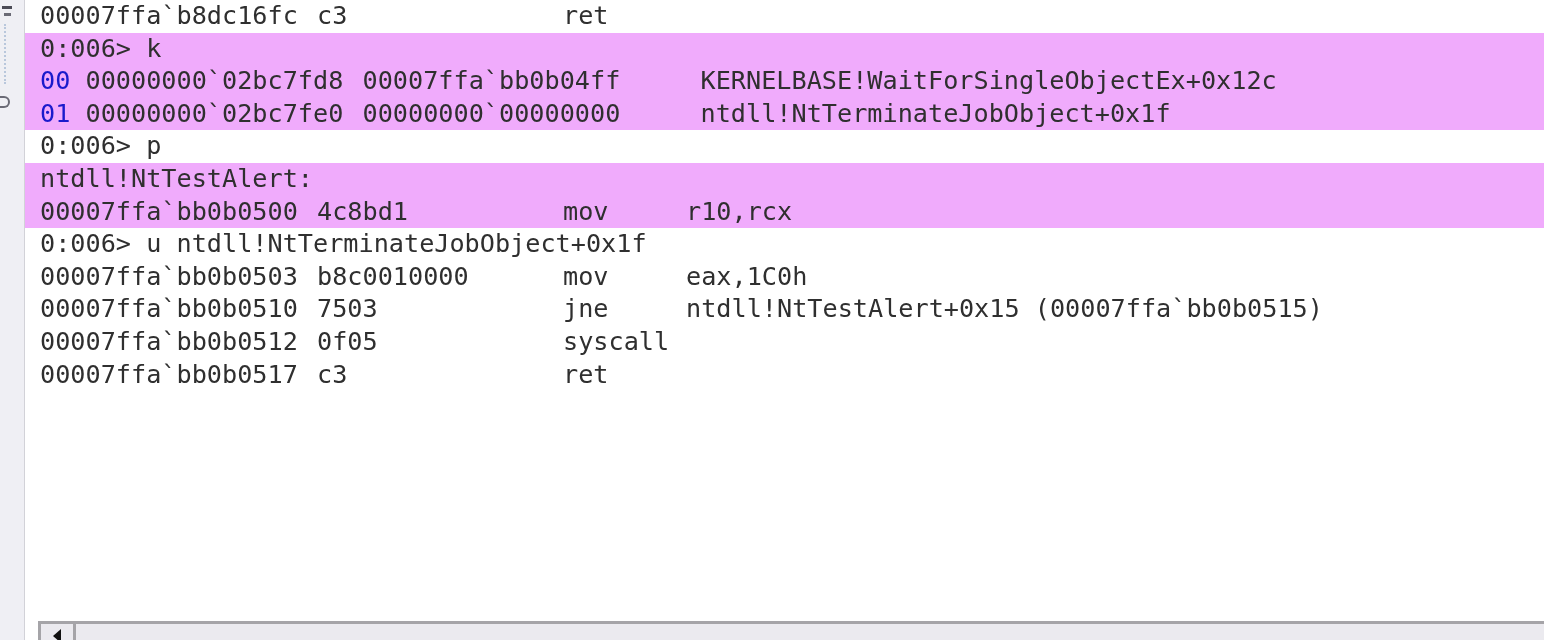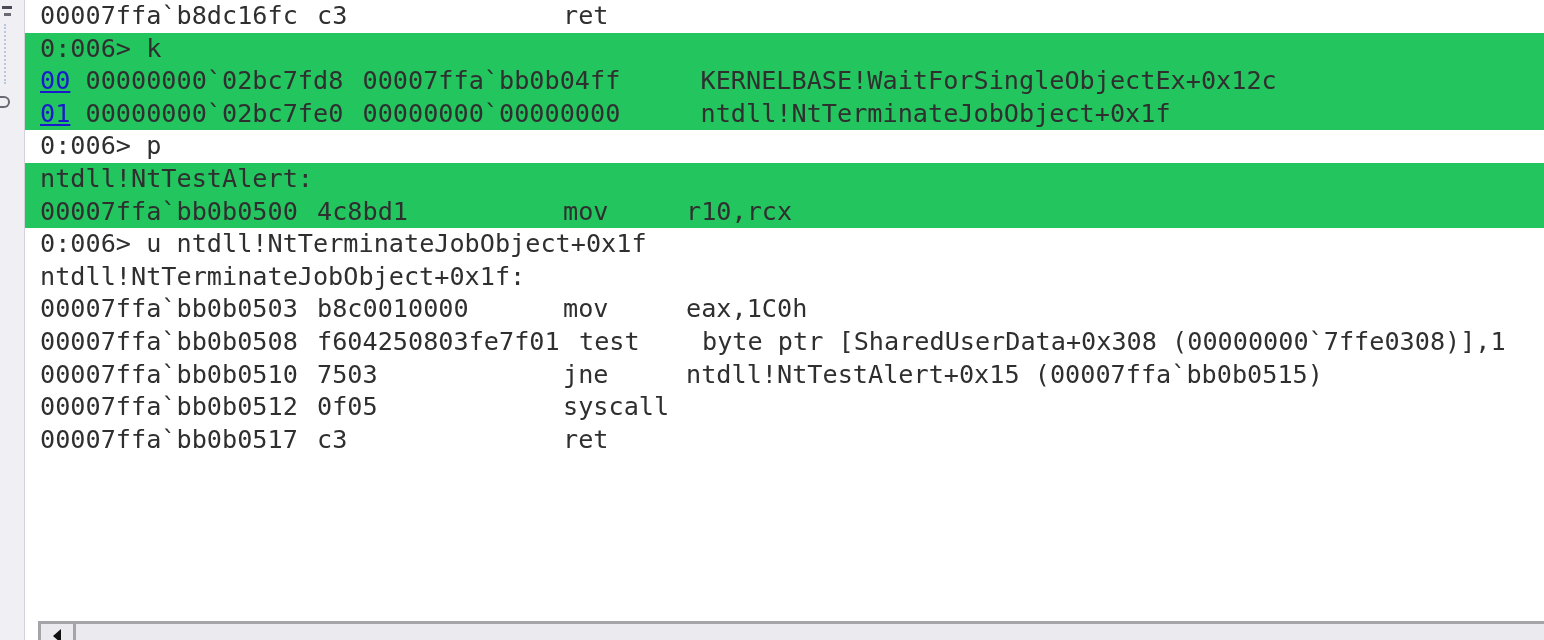--- a/index.html
+++ b/index.html
@@ -70,29 +70,28 @@
     font-size: 25.2px;
     color: #2f2f2f;
   }
   .line {
     height: 32.6px;
     line-height: 32.6px;
     padding-left: 15px;
     white-space: pre;
   }
   .band {
-    background: #22c55e;
+    background: #f0abfc;
   }
   .col {
     display: inline-block;
     white-space: pre;
   }
   .link {
     color: #1a1acc;
-    text-decoration: underline;
     cursor: pointer;
   }
   .hscroll {
     position: absolute;
     left: 38px;
     top: 621px;
     right: 0;
     height: 19px;
     background: #ebeaef;
     border-top: 3px solid #a5a4a8;
@@ -144,26 +143,24 @@
     <div class="line band"><span class="link">01</span> <span class="col" style="width:277px">00000000`02bc7fe0</span><span class="col" style="width:338px">00000000`00000000</span><span class="col">ntdll!NtTerminateJobObject+0x1f</span></div>
 
     <div class="line"><span>0:006&gt;</span> <span>p</span></div>
 
     <div class="line band">ntdll!NtTestAlert:</div>
 
     <div class="line band"><span class="col" style="width:277px">00007ffa`bb0b0500</span><span class="col" style="width:246px">4c8bd1</span><span class="col" style="width:123px">mov</span><span class="col">r10,rcx</span></div>
 
     <div class="line"><span>0:006&gt;</span> <span>u ntdll!NtTerminateJobObject+0x1f</span></div>
 
-    <div class="line">ntdll!NtTerminateJobObject+0x1f:</div>
 
 
     <div class="line"><span class="col" style="width:277px">00007ffa`bb0b0503</span><span class="col" style="width:246px">b8c0010000</span><span class="col" style="width:123px">mov</span><span class="col">eax,1C0h</span></div>
 
-    <div class="line"><span class="col" style="width:277px">00007ffa`bb0b0508</span><span class="col" style="width:262px">f604250803fe7f01</span><span class="col" style="width:123px">test</span><span class="col">byte ptr [SharedUserData+0x308 (00000000`7ffe0308)],1</span></div>
 
     <div class="line"><span class="col" style="width:277px">00007ffa`bb0b0510</span><span class="col" style="width:246px">7503</span><span class="col" style="width:123px">jne</span><span class="col">ntdll!NtTestAlert+0x15 (00007ffa`bb0b0515)</span></div>
 
     <div class="line"><span class="col" style="width:277px">00007ffa`bb0b0512</span><span class="col" style="width:246px">0f05</span><span class="col" style="width:123px">syscall</span><span class="col"></span></div>
 
 
 
     <div class="line"><span class="col" style="width:277px">00007ffa`bb0b0517</span><span class="col" style="width:246px">c3</span><span class="col" style="width:123px">ret</span><span class="col"></span></div>
 
   </div>

